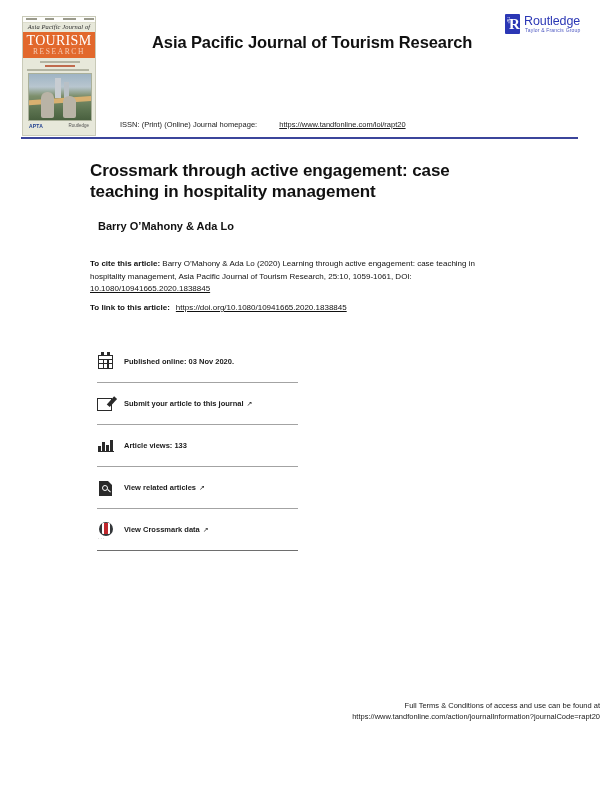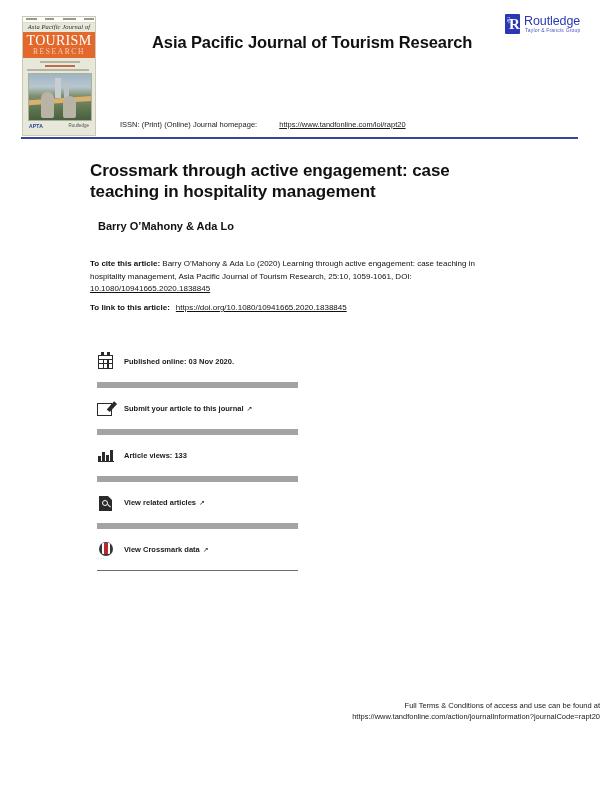--- a/index.html
+++ b/index.html
@@ -250,21 +250,21 @@
     position: absolute;
     left: 97px; top: 341px;
     width: 201px;
   }
   .metric-row {
     position: relative;
     height: 41px;
     display: flex;
     align-items: center;
   }
-  .metric-row + .metric-row { border-top: 6px solid #a3a3a3; }
+  .metric-row + .metric-row { border-top: 1px solid #a3a3a3; }
   .metrics .end-rule {
     border-top: 1px solid #6e6e6e;
     height: 0;
   }
   .metric-icon {
     width: 18px; height: 18px;
     margin-right: 9px;
     flex: 0 0 18px;
     position: relative;
   }

